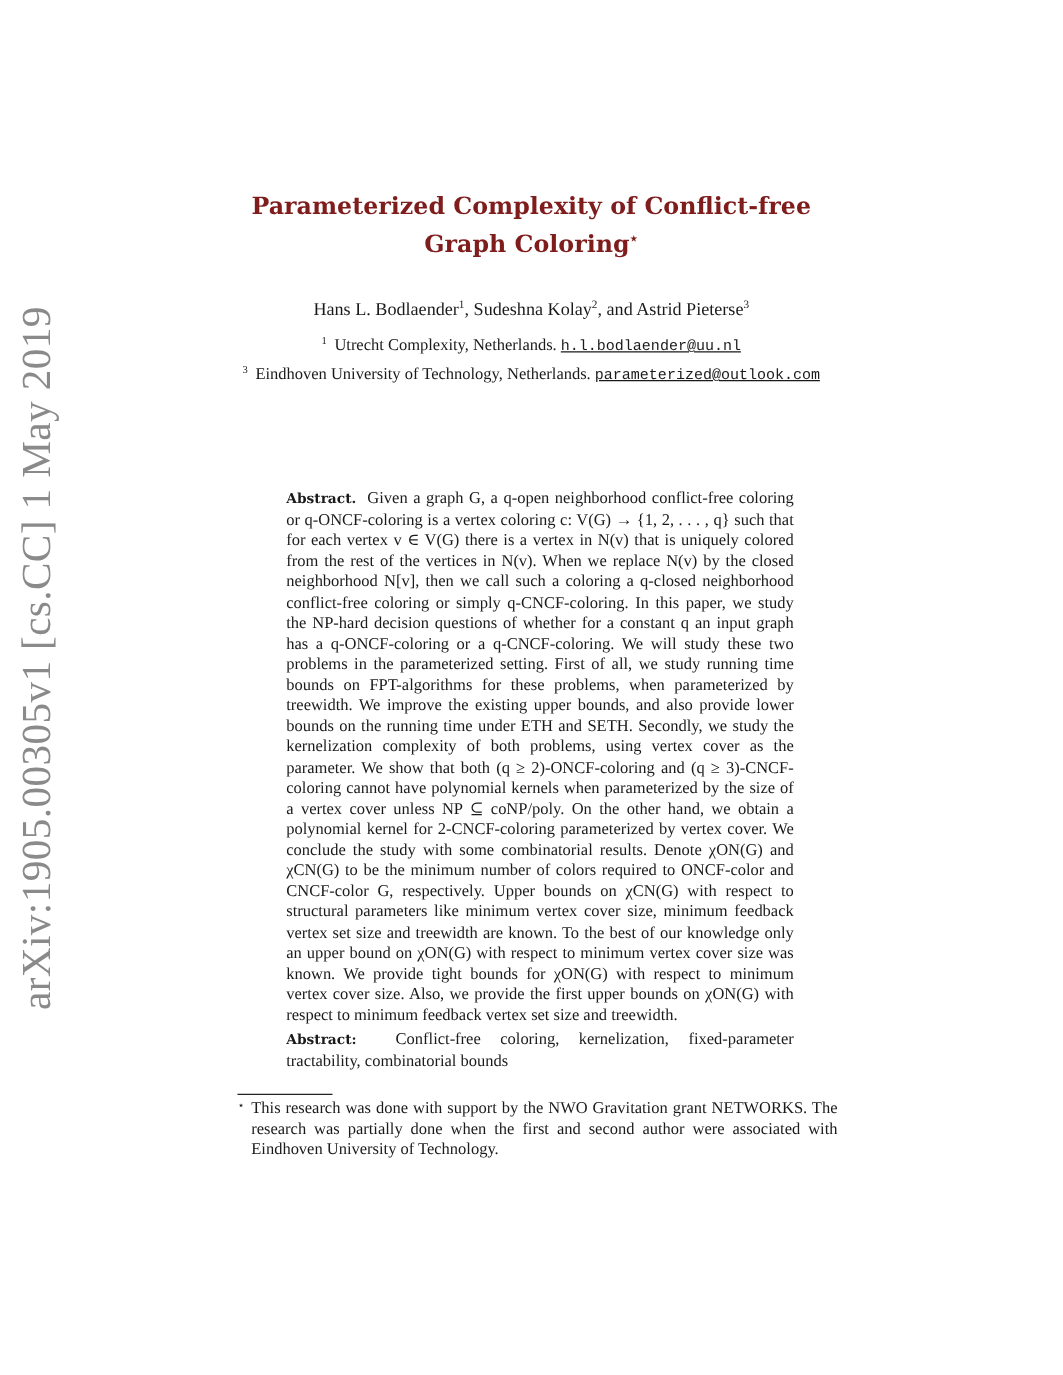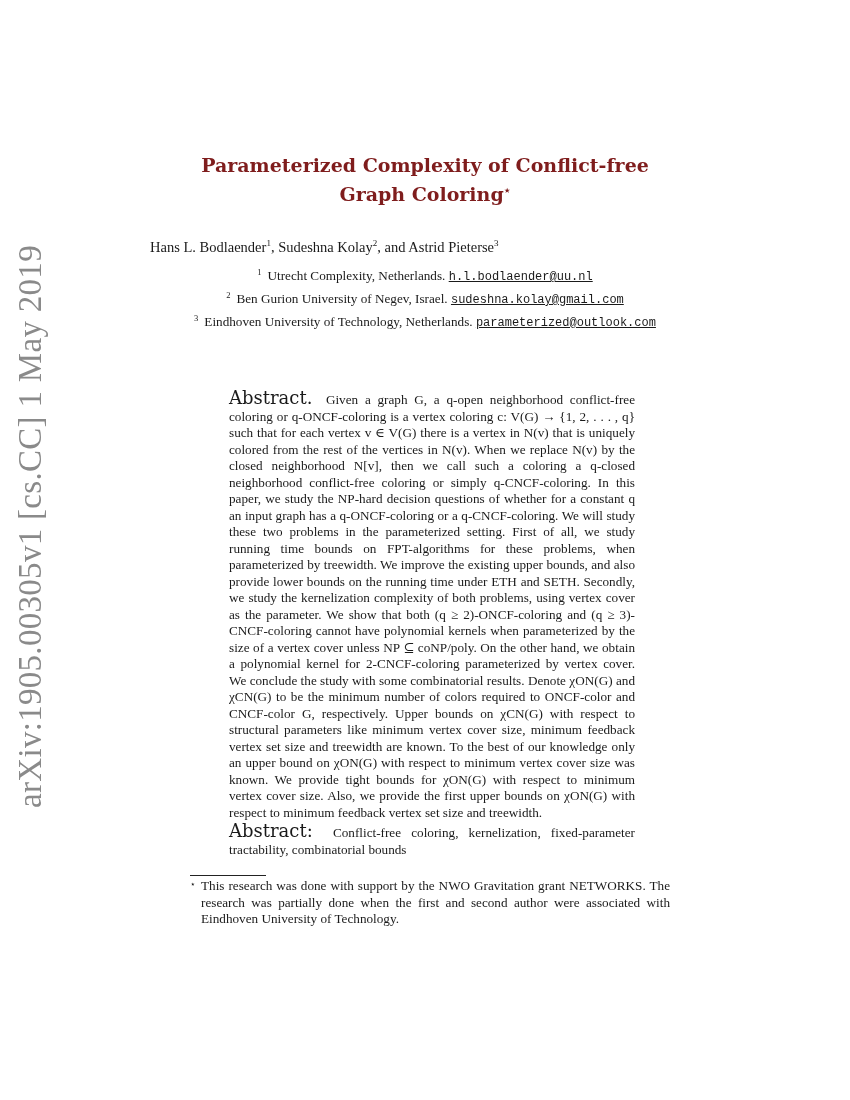--- a/index.html
+++ b/index.html
@@ -7,30 +7,30 @@
          font-family:"Liberation Serif","DejaVu Serif",serif; color:#1a1a1a; }
   .sidebar { position:absolute; left:10px; top:290px; width:40px; height:472px;
              display:flex; align-items:center; justify-content:center; }
   .sidebar-text { transform:rotate(-90deg); white-space:nowrap;
                   font-family:"Liberation Serif","DejaVu Serif",serif;
                   font-size:33px; color:#8a8a8a; letter-spacing:0.3px; }
   .title { position:absolute; left:150px; width:550px; top:153px; text-align:center;
            font-family:"DejaVu Serif","Liberation Serif",serif; font-weight:bold;
            font-size:19px; line-height:25px; color:#7f1d1d; }
   .title sup { font-size:11px; }
-  .authors { position:absolute; left:150px; width:550px; top:238px; 
+  .authors { position:absolute; left:150px; width:550px; top:238px; text-align:center;
              font-size:14.5px; }
   .authors sup { font-size:9px; }
   .affils { position:absolute; left:150px; width:550px; top:264px; text-align:center;
             font-size:13.2px; line-height:17.5px; }
   .affils sup { font-size:8.5px; margin-right:6px; }
   .mono { font-family:"Liberation Mono","DejaVu Sans Mono",monospace; font-size:12px;text-decoration:underline; }
   .abstract { position:absolute; left:229px; width:406px; top:390px;
               font-size:13.2px; line-height:16.5px; text-align:justify; hyphens:auto; }
-  .abstract .label, .keywords .label { font-weight:normal; font-family:"DejaVu Serif","Liberation Serif",serif; font-size:18px; }
+  .abstract .label, .keywords .label { font-weight:bold; font-family:"DejaVu Serif","Liberation Serif",serif; font-size:11px; }
   .keywords { position:absolute; left:229px; width:406px; top:823px;
               font-size:13.2px; line-height:16.5px; text-align:justify; }
   .fn-rule { position:absolute; left:190px; top:875px; width:76px; height:1px; background:#222; }
   .footnote { position:absolute; left:190px; width:480px; top:878px;
               font-size:13.2px; line-height:16.5px; text-align:justify; }
   .footnote .marker { position:absolute; left:0; top:-2px; font-size:9px; }
   .footnote .body { display:block; margin-left:11px; }
   .abstract p { margin:0; }
 </style>
 </head>
@@ -44,21 +44,20 @@
   <div>Parameterized Complexity of Conflict-free</div>
   <div><span>Graph Coloring</span><sup>⋆</sup></div>
 </div>
 
 <div class="authors">
   <span>Hans L. Bodlaender</span><sup>1</sup><span>, </span><span>Sudeshna Kolay</span><sup>2</sup><span>, and </span><span>Astrid Pieterse</span><sup>3</sup>
 </div>
 
 <div class="affils">
   <div><sup>1</sup><span>Utrecht Complexity, Netherlands. </span><span class="mono">h.l.bodlaender@uu.nl</span></div>
-  <div><sup>2</sup><span>Ben Gurion University of Negev, Israel. </span><span class="mono">sudeshna.kolay@gmail.com</span></div>
   <div><sup>3</sup><span>Eindhoven University of Technology, Netherlands. </span><span class="mono">parameterized@outlook.com</span></div>
 </div>
 
 <div class="abstract">
   <p><span class="label">Abstract.</span>&nbsp; <span>Given a graph G, a q-open neighborhood conflict-free coloring or q-ONCF-coloring is a vertex coloring c: V(G) → {1, 2, . . . , q} such that for each vertex v ∈ V(G) there is a vertex in N(v) that is uniquely colored from the rest of the vertices in N(v). When we replace N(v) by the closed neighborhood N[v], then we call such a coloring a q-closed neighborhood conflict-free coloring or simply q-CNCF-coloring. In this paper, we study the NP-hard decision questions of whether for a constant q an input graph has a q-ONCF-coloring or a q-CNCF-coloring. We will study these two problems in the parameterized setting. First of all, we study running time bounds on FPT-algorithms for these problems, when parameterized by treewidth. We improve the existing upper bounds, and also provide lower bounds on the running time under ETH and SETH. Secondly, we study the kernelization complexity of both problems, using vertex cover as the parameter. We show that both (q ≥ 2)-ONCF-coloring and (q ≥ 3)-CNCF-coloring cannot have polynomial kernels when parameterized by the size of a vertex cover unless NP ⊆ coNP/poly. On the other hand, we obtain a polynomial kernel for 2-CNCF-coloring parameterized by vertex cover. We conclude the study with some combinatorial results. Denote χON(G) and χCN(G) to be the minimum number of colors required to ONCF-color and CNCF-color G, respectively. Upper bounds on χCN(G) with respect to structural parameters like minimum vertex cover size, minimum feedback vertex set size and treewidth are known. To the best of our knowledge only an upper bound on χON(G) with respect to minimum vertex cover size was known. We provide tight bounds for χON(G) with respect to minimum vertex cover size. Also, we provide the first upper bounds on χON(G) with respect to minimum feedback vertex set size and treewidth.</span></p>
 </div>
 
 <div class="keywords">
   <span class="label">Abstract:</span>&nbsp; <span>Conflict-free coloring, kernelization, fixed-parameter tractability, combinatorial bounds</span>
 </div>

